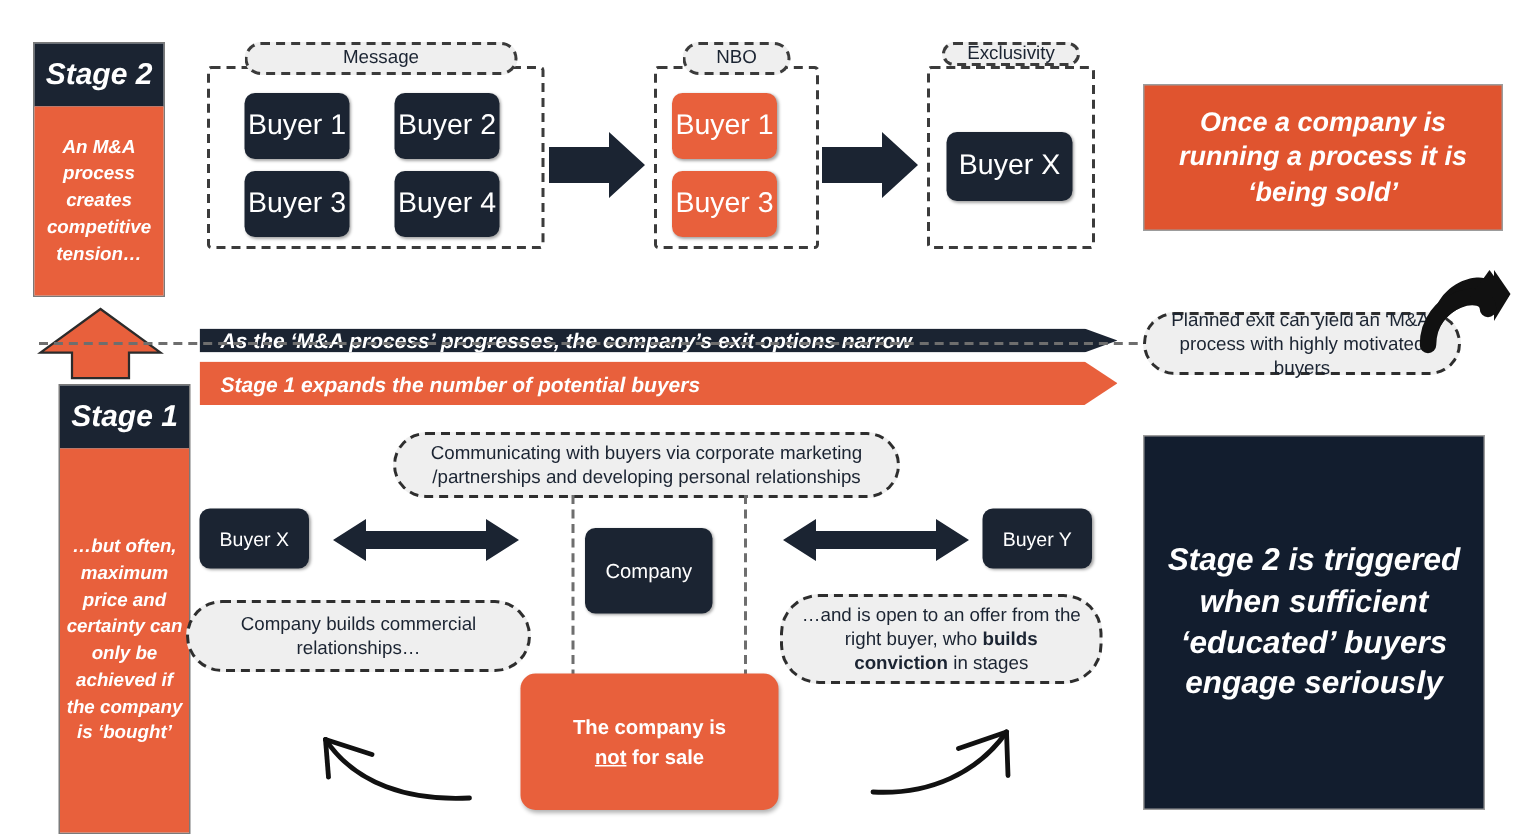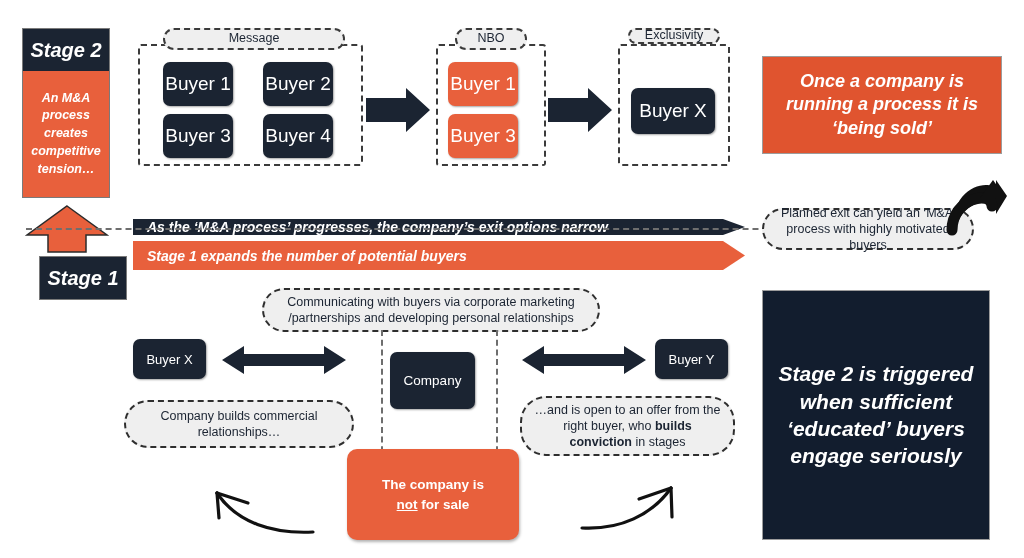--- a/index.html
+++ b/index.html
@@ -57,20 +57,21 @@
   <div class="stage-head">Stage 2</div>
   <div class="stage-body" style="height:110px;display:flex;align-items:center;justify-content:center;">An M&amp;A process creates competitive tension…</div>
 </div>
 
 <svg style="left:24px;top:203px;width:86px;height:52px;" viewBox="0 0 86 52">
   <polygon points="43,3 83,32 62,32 62,49 24,49 24,32 3,32" fill="#e8603c" stroke="#2b2b2b" stroke-width="1.5"></polygon>
 </svg>
 
 <div class="stage-col" style="left:22px;top:256px;width:88px;margin-left:17px;">
   <div class="stage-head">Stage 1</div>
+  <div class="stage-body" style="height:240px;display:flex;align-items:center;justify-content:center;">…but often, maximum price and certainty can only be achieved if the company is ‘bought’</div>
 </div>
 
 <div class="dash-box" style="left:138px;top:44px;width:225px;height:122px;"></div>
 <div class="pill" style="left:163px;top:28px;width:182px;height:22px;">
   <span>Message</span>
 </div>
 <div class="buyer dark" style="left:163px;top:62px;width:70px;height:44px;">
   <span>Buyer 1</span>
   </div>
 <div class="buyer dark" style="left:263px;top:62px;width:70px;height:44px;">

